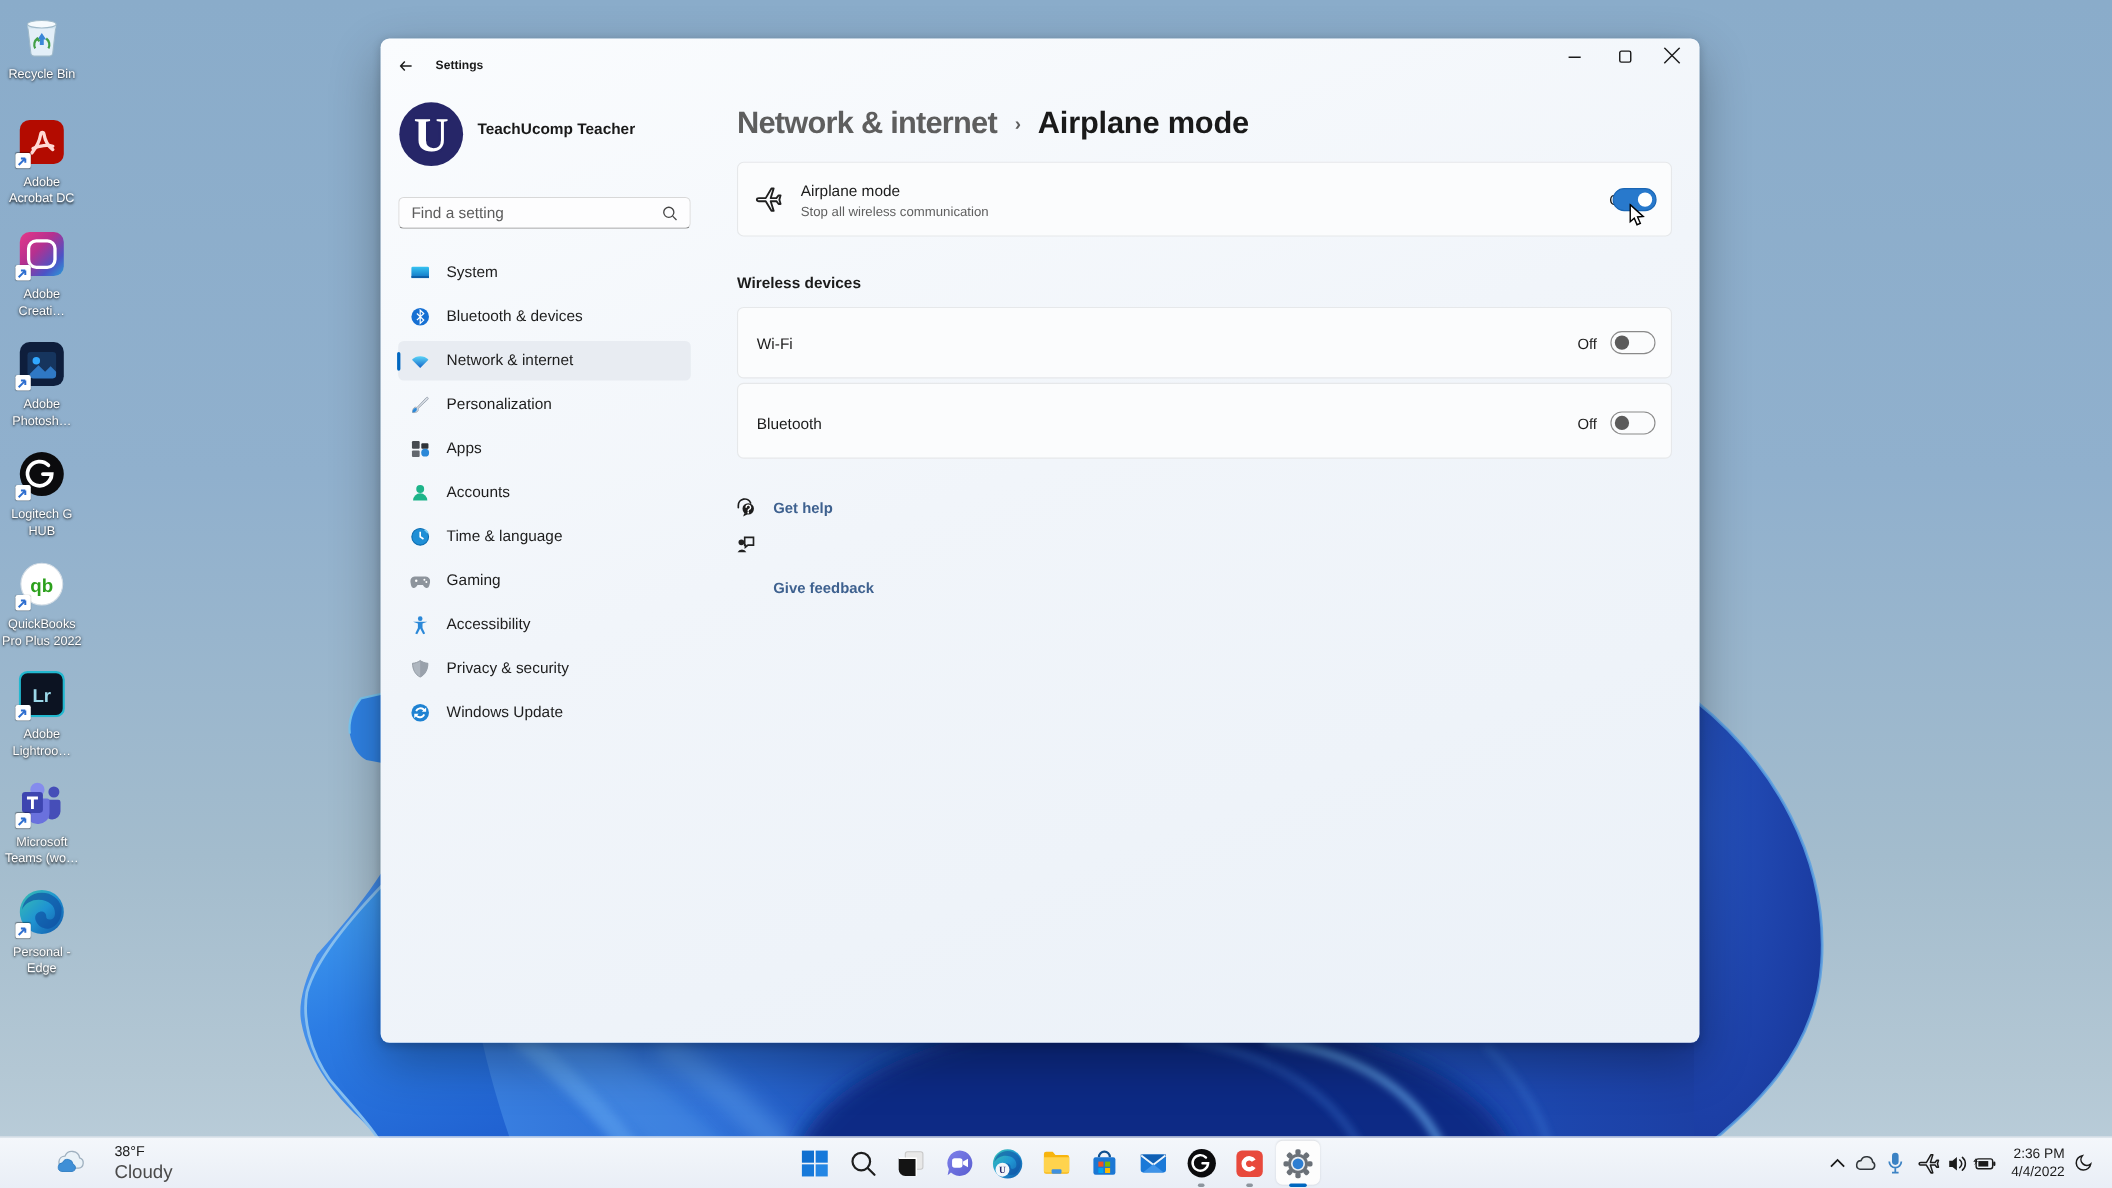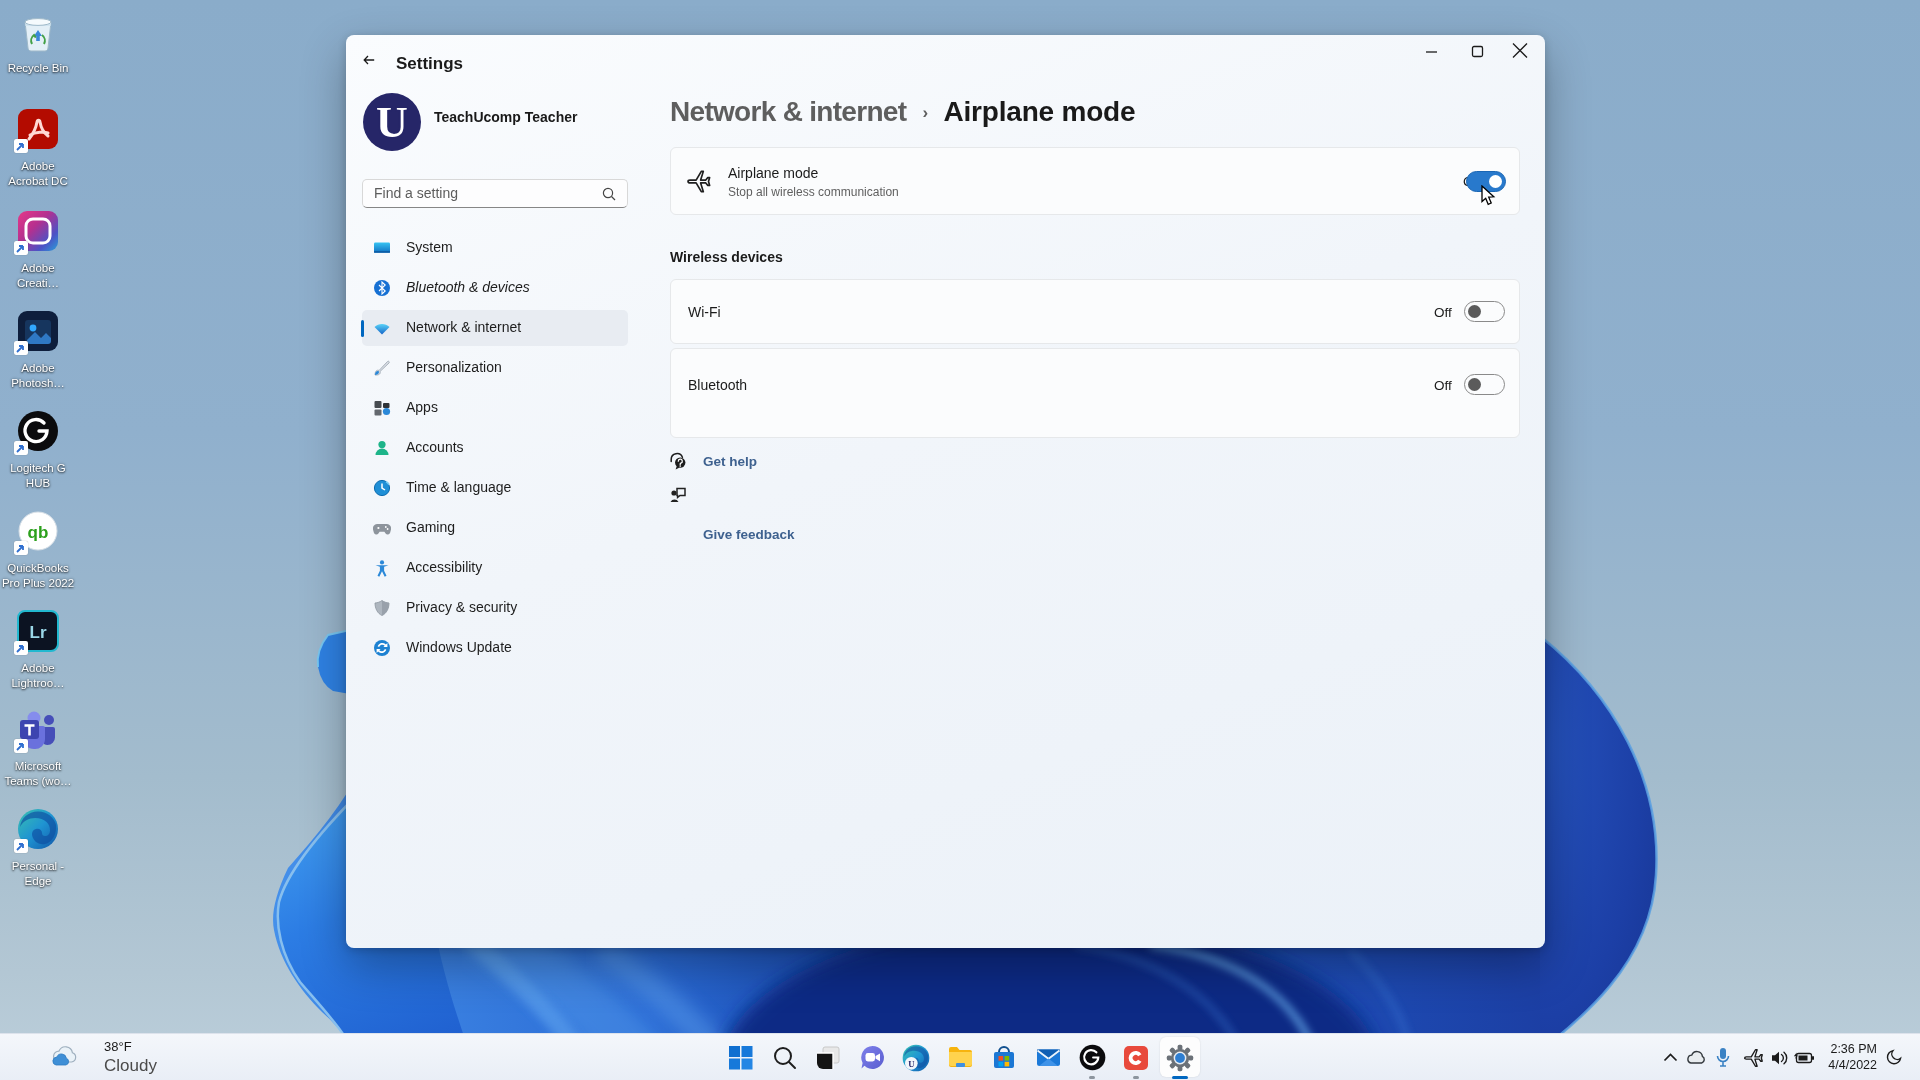--- a/index.html
+++ b/index.html
@@ -232,21 +232,21 @@
   <div class="lbl">Personal -<br>Edge</div>
 </div>
 
 <div class="abs" id="win" style="left:346px;top:35px;width:1199px;height:913px;border-radius:8px;
      background:linear-gradient(160deg,#fafcfe 0%,#f1f5fa 45%,#ebf1f8 100%);
      box-shadow:0 18px 45px rgba(0,0,0,0.30), 0 2px 8px rgba(0,0,0,0.18);">
 
   <svg class="abs" style="left:17px;top:19.5px;" width="12" height="10" viewBox="0 0 12 10">
     <path d="M5,1 L1.2,5 L5,9 M1.6,5 L11.2,5" stroke="#1b1b1b" stroke-width="1.3" fill="none"></path>
   </svg>
-  <div class="abs" style="left:50px;top:19px;font-size:17px;font-weight:bold;color:#1b1b1b;">Settings</div>
+  <div class="abs" style="left:50px;top:19px;font-size:11px;font-weight:bold;color:#1b1b1b;">Settings</div>
 
   <svg class="abs" style="left:1079px;top:8px;" width="112" height="16" viewBox="0 0 110 16">
     <path d="M0,9 L11,9" stroke="#1b1b1b" stroke-width="1.3"></path>
     <rect x="46.5" y="3.5" width="10" height="10" rx="1.5" fill="none" stroke="#1b1b1b" stroke-width="1.3"></rect>
     <path d="M87,0.5 L101,14.5 M101,0.5 L87,14.5" stroke="#1b1b1b" stroke-width="1.3"></path>
   </svg>
 
   <div class="abs" style="left:17px;top:58px;width:58px;height:58px;border-radius:50%;background:#262668;overflow:hidden;">
     <div style="position:absolute;left:0;top:0;width:100%;height:100%;display:flex;align-items:center;justify-content:center;
          font-family:'Liberation Serif',serif;font-weight:bold;font-size:44px;color:#fff;text-shadow:0 0 2px #262668;">U</div>
@@ -274,21 +274,21 @@
           <linearGradient id="sysg" x1="0" y1="0" x2="0" y2="1">
             <stop offset="0" stop-color="#36c3f2"></stop>
             <stop offset="1" stop-color="#1173c4"></stop>
           </linearGradient>
         </defs>
         <rect x="1" y="3.5" width="16" height="10" rx="1.2" fill="url(#sysg)"></rect>
         <rect x="1" y="12" width="16" height="1.8" fill="#0d5fa8"></rect>
       </svg>
     <div class="nt">System</div>
   </div>
-  <div class="nrow" style="top:235px;font-style:italic;">
+  <div class="nrow" style="top:235px;">
     <svg width="18" height="18" viewBox="0 0 18 18">
         <circle cx="9" cy="9" r="8" fill="#1670d3"></circle>
         <path d="M6,6 L12.2,12 L9,15 L9,3 L12.2,6 L6,12" stroke="#fff" stroke-width="1.1" fill="none"></path>
       </svg>
     <div class="nt">Bluetooth &amp; devices</div>
   </div>
   <div class="nrow" style="top:275px;background:#e8ecf2;">
     <div style="position:absolute;left:-1.5px;top:9.5px;width:3px;height:17px;border-radius:2px;background:#0067c0;"></div>
     <svg width="18" height="18" viewBox="0 0 18 18">
         <defs>
@@ -386,21 +386,21 @@
   <div class="abs" style="left:324px;top:214px;font-size:14px;font-weight:bold;color:#1b1b1b;">Wireless devices</div>
 
   <div class="abs" style="left:324px;top:244px;width:850px;height:65px;background:#fbfcfd;border:1px solid #e6e8ea;border-radius:6px;">
     <div class="abs" style="left:17px;top:24px;font-size:14px;color:#1b1b1b;">Wi-Fi</div>
     <div class="abs" style="left:763px;top:25px;font-size:13.5px;color:#1b1b1b;">Off</div>
     <div class="abs" style="left:793px;top:21px;width:41px;height:21px;border-radius:11px;background:transparent;border:1px solid #8a8a8a;">
       <div style="position:absolute;left:3px;top:2.5px;width:13px;height:13px;border-radius:50%;background:#5b5b5b;"></div>
     </div>
   </div>
 
-  <div class="abs" style="left:324px;top:313px;width:850px;height:90px;background:#fbfcfd;border:1px solid #e6e8ea;border-radius:6px;">
+  <div class="abs" style="left:324px;top:313px;width:850px;height:69px;background:#fbfcfd;border:1px solid #e6e8ea;border-radius:6px;">
     <div class="abs" style="left:17px;top:28px;font-size:14px;color:#1b1b1b;">Bluetooth</div>
     <div class="abs" style="left:763px;top:29px;font-size:13.5px;color:#1b1b1b;">Off</div>
     <div class="abs" style="left:793px;top:25px;width:41px;height:21px;border-radius:11px;background:transparent;border:1px solid #8a8a8a;">
       <div style="position:absolute;left:3px;top:2.5px;width:13px;height:13px;border-radius:50%;background:#5b5b5b;"></div>
     </div>
   </div>
 
   <svg class="abs" style="left:323px;top:417px;" width="19" height="19" viewBox="0 0 19 19">
     <path d="M2.2,9.5 L2.2,7.5 a5.8,5.8 0 0 1 11.2,-2.2" fill="none" stroke="#1d1d1d" stroke-width="1.5" stroke-linecap="round"></path>
     <circle cx="11.2" cy="10.6" r="5.2" fill="#1d1d1d"></circle>

